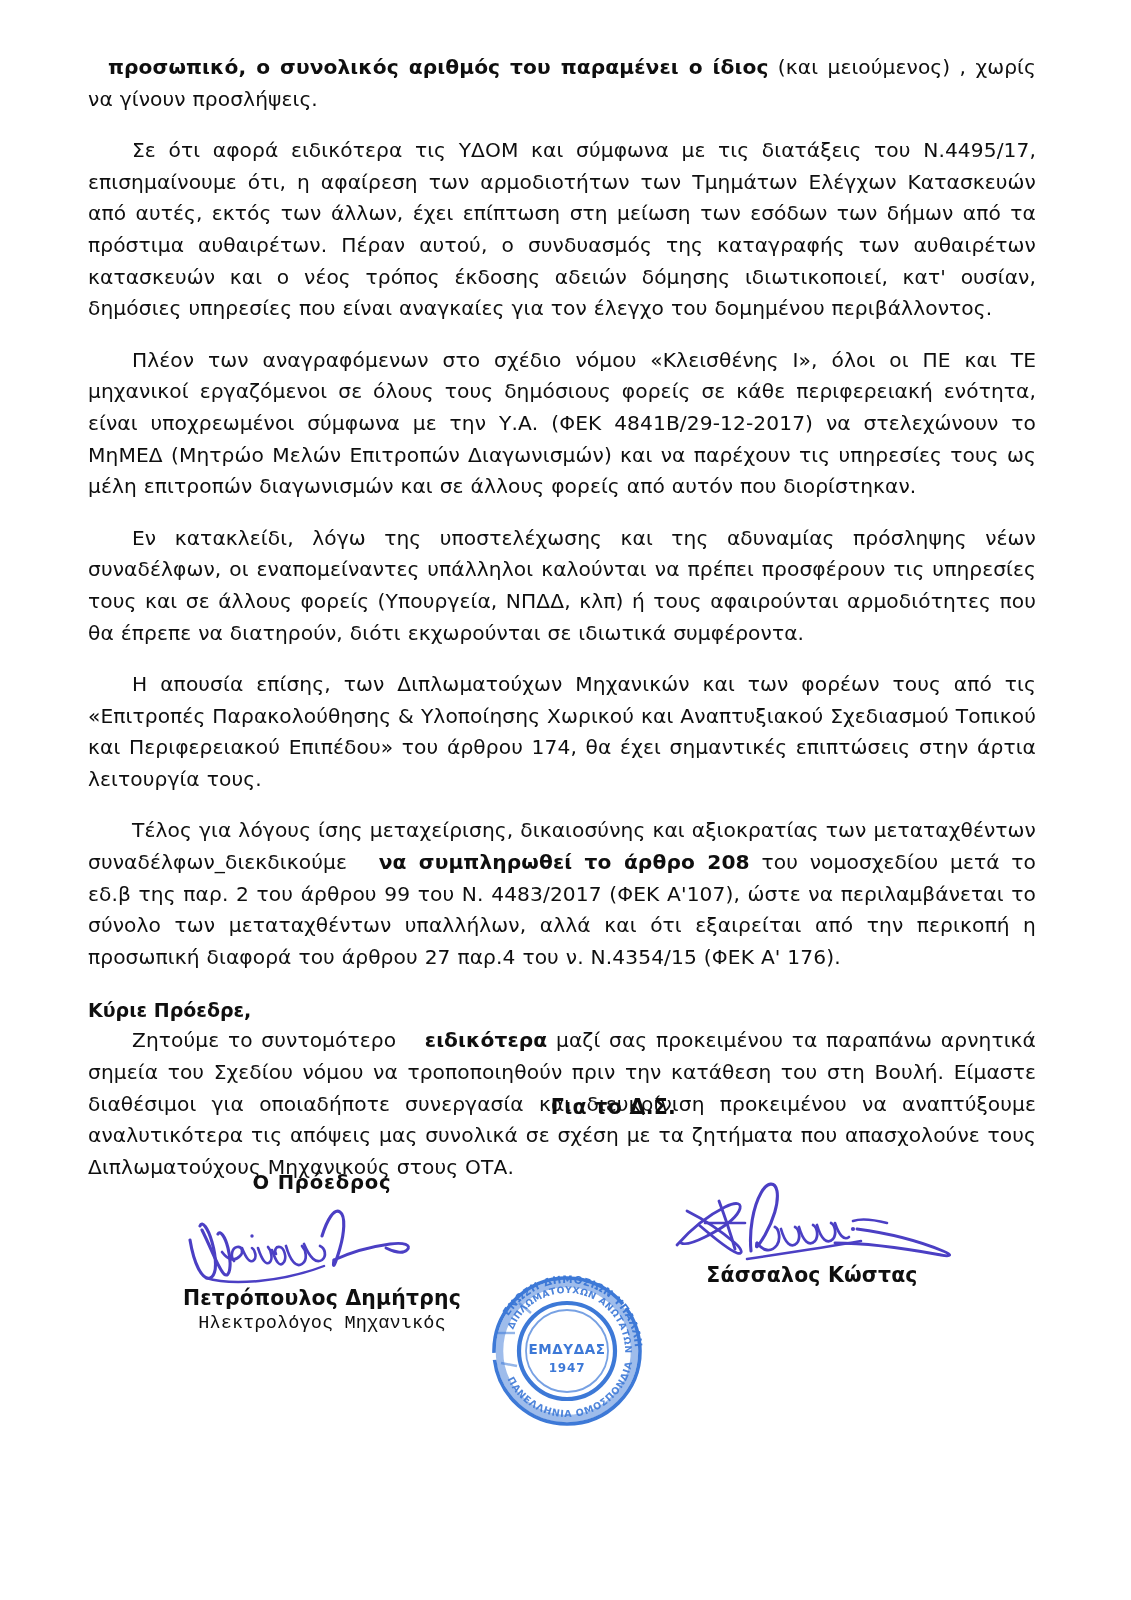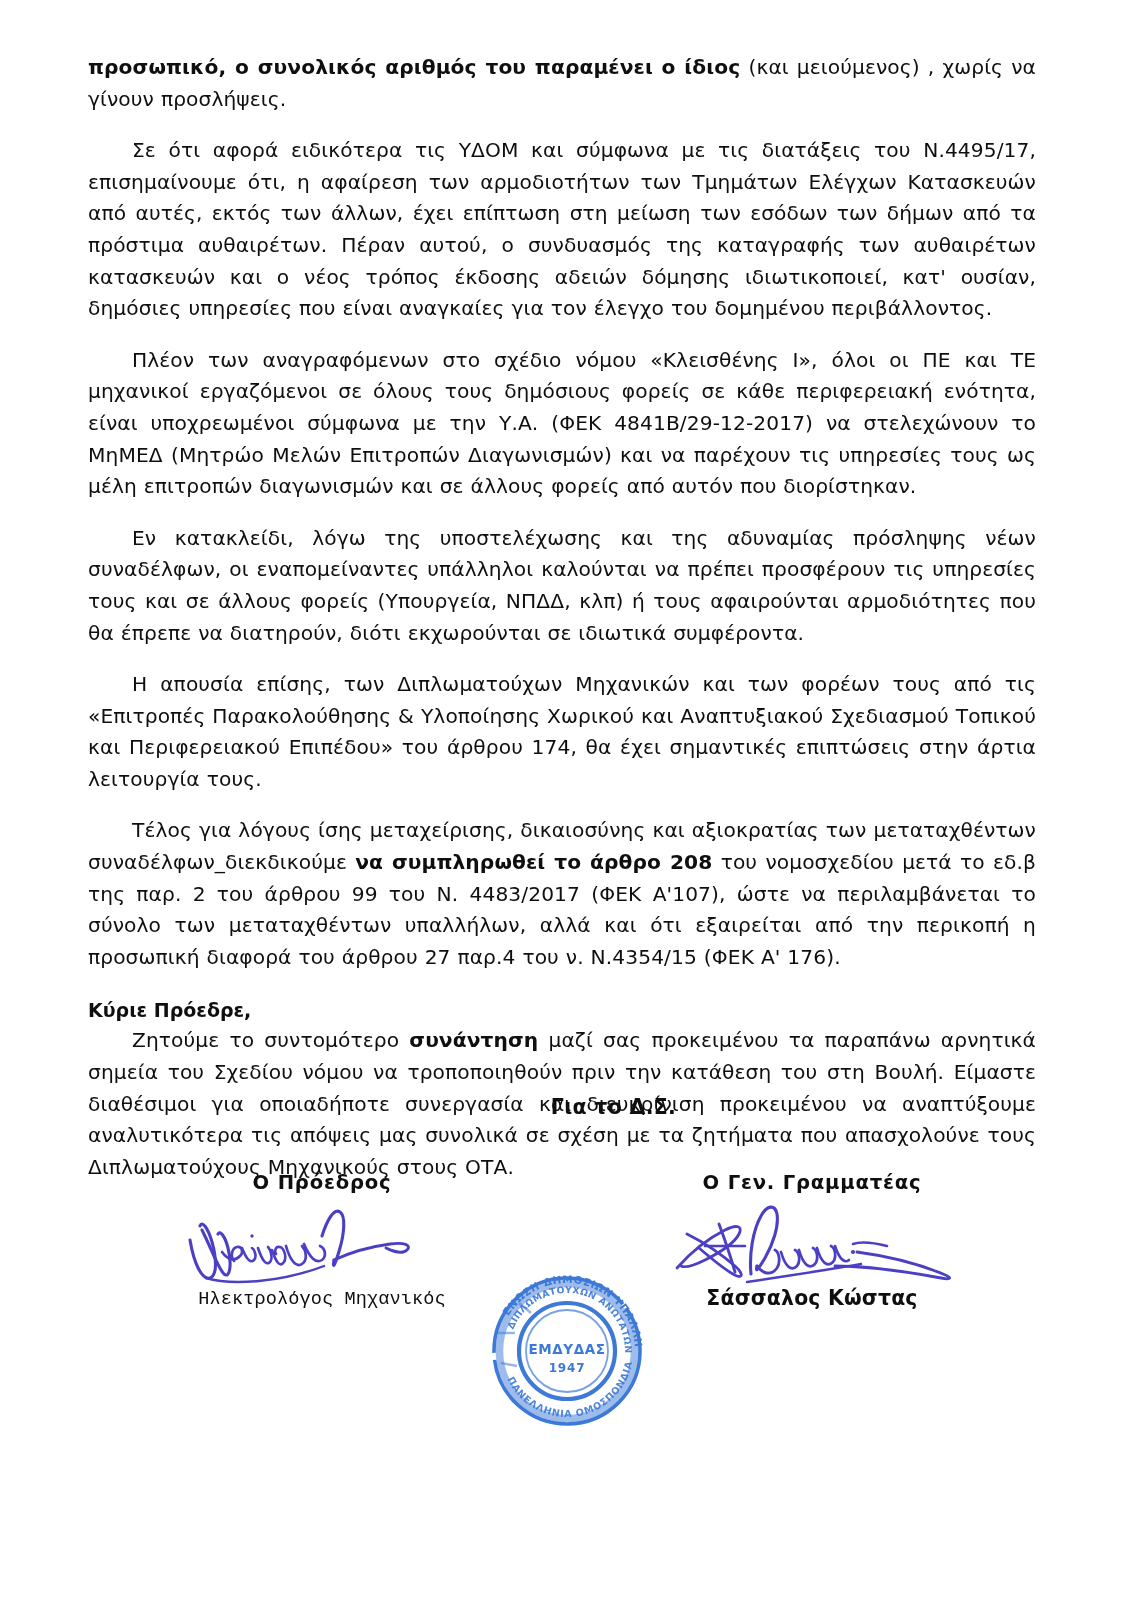--- a/index.html
+++ b/index.html
@@ -39,21 +39,21 @@
     text-align: justify;
     text-justify: inter-word;
     text-indent: 44px;
     letter-spacing: 0.1px;
     word-spacing: 0.4px;
     font-weight: 400;
   }
 
   p.para.noindent { text-indent: 0; }
 
-  p.para b, .bold { font-weight: 700; }
+  p.para b, .bold { font-weight: 700; margin-left: 20px; }
 
   .heading-bold {
     margin: 22px 0 0 0;
     font-size: 19px;
     line-height: 30px;
     font-weight: 700;
     text-align: left;
     text-indent: 0;
   }
 
@@ -166,21 +166,21 @@
 
     <p class="para">Η απουσία επίσης, των Διπλωματούχων Μηχανικών και των φορέων τους από τις «Επιτροπές Παρακολούθησης &amp; Υλοποίησης Χωρικού και Αναπτυξιακού Σχεδιασμού Τοπικού και Περιφερειακού Επιπέδου» του άρθρου 174, θα έχει σημαντικές επιπτώσεις στην άρτια λειτουργία τους.</p>
 
     <p class="para">
       <span>Τέλος για λόγους ίσης μεταχείρισης, δικαιοσύνης και αξιοκρατίας  των μεταταχθέντων συναδέλφων_διεκδικούμε </span><b>να συμπληρωθεί το άρθρο 208</b><span>  του νομοσχεδίου μετά το εδ.β της παρ. 2 του άρθρου 99 του Ν. 4483/2017 (ΦΕΚ Α'107), ώστε να περιλαμβάνεται το σύνολο των μεταταχθέντων υπαλλήλων, αλλά και ότι εξαιρείται από την περικοπή η προσωπική διαφορά του άρθρου 27 παρ.4 του ν. Ν.4354/15 (ΦΕΚ Α' 176).</span>
     </p>
 
     <p class="heading-bold">Κύριε Πρόεδρε,</p>
 
     <p class="para para-after-heading">
-      <span>Ζητούμε το συντομότερο </span><b>συνάντηση</b><span> μαζί σας προκειμένου τα παραπάνω αρνητικά σημεία του Σχεδίου νόμου να τροποποιηθούν πριν την κατάθεση του στη Βουλή. Είμαστε διαθέσιμοι για οποιαδήποτε συνεργασία και διευκρίνιση προκειμένου να αναπτύξουμε αναλυτικότερα τις απόψεις μας συνολικά σε σχέση με τα ζητήματα που απασχολούνε τους Διπλωματούχους Μηχανικούς στους ΟΤΑ.</span>
+      <span>Ζητούμε το συντομότερο </span><b>ειδικότερα</b><span> μαζί σας προκειμένου τα παραπάνω αρνητικά σημεία του Σχεδίου νόμου να τροποποιηθούν πριν την κατάθεση του στη Βουλή. Είμαστε διαθέσιμοι για οποιαδήποτε συνεργασία και διευκρίνιση προκειμένου να αναπτύξουμε αναλυτικότερα τις απόψεις μας συνολικά σε σχέση με τα ζητήματα που απασχολούνε τους Διπλωματούχους Μηχανικούς στους ΟΤΑ.</span>
     </p>
 
   </div>
 
   <div class="sig-area">
 
     <p class="for-board">Για το Δ.Σ.</p>
 
     <div class="sig-columns">
 
@@ -197,20 +197,21 @@
               <path d="M86 58 C90 70, 94 76, 98 72 C101 69, 99 60, 96 57" stroke-width="2.6"></path>
               <path d="M100 60 C104 72, 108 78, 112 72 C115 67, 112 58, 108 57 C104 56, 102 60, 104 64" stroke-width="2.6"></path>
               <path d="M114 56 C118 70, 124 78, 130 74 C136 70, 134 60, 130 56" stroke-width="2.7"></path>
               <path d="M132 54 C138 68, 144 74, 150 70 C155 66, 153 58, 148 56" stroke-width="2.7"></path>
               <path d="M150 46 C155 30, 162 18, 168 22 C174 26, 172 44, 168 58 C164 72, 160 82, 162 70" stroke-width="3.1"></path>
               <path d="M162 70 C175 64, 196 57, 218 54 C232 52, 240 55, 235 60 C231 64, 222 62, 214 58" stroke-width="2.9"></path>
               <path d="M34 88 C60 96, 110 92, 152 76" stroke-width="2.4"></path>
             </g>
           </svg>
         </div>
+        <p class="sig-name">Πετρόπουλος Δημήτρης</p>
         <p class="sig-title">Ηλεκτρολόγος Μηχανικός</p>
       </div>
 
       <div class="stamp">
         <svg width="176" height="176" viewBox="0 0 176 176" xmlns="http://www.w3.org/2000/svg" aria-hidden="true">
           <defs>
             <path id="ringTop" d="M 88,88 m -68,0 a 68,68 0 1,1 136,0" fill="none"></path>
             <path id="ringTop2" d="M 88,88 m -58,0 a 58,58 0 1,1 116,0" fill="none"></path>
             <path id="ringBottom" d="M 88,88 m -66,0 a 66,66 0 1,0 132,0" fill="none"></path>
           </defs>
@@ -234,21 +235,20 @@
             <g stroke="#2f6fd4" stroke-width="2.4" opacity="0.55" fill="none">
               <path d="M18 70 L36 70"></path>
               <path d="M22 100 L38 103"></path>
               <path d="M40 40 L52 50"></path>
             </g>
           </g>
         </svg>
       </div>
 
       <div class="sig-col right">
-        <p class="sig-role">Ο Γεν. Γραμματέας</p>
         <div class="sig-ink-wrap">
           <svg width="330" height="96" viewBox="0 0 330 96" fill="none" xmlns="http://www.w3.org/2000/svg" aria-hidden="true">
             <g stroke="#4b3fc4" fill="none" stroke-linecap="round" stroke-linejoin="round">
               <path d="M30 78 C44 62, 62 48, 78 40 C90 34, 96 36, 92 44 C88 52, 74 62, 58 70 C46 76, 38 78, 34 76" stroke-width="2.8"></path>
               <path d="M40 44 C56 52, 74 64, 88 76 C96 83, 96 88, 90 86 C82 83, 66 70, 52 58" stroke-width="2.8"></path>
               <path d="M72 34 C78 50, 84 68, 88 82" stroke-width="2.9"></path>
               <path d="M58 56 L98 56" stroke-width="2.6"></path>
               <path d="M104 84 C102 64, 106 40, 114 26 C120 15, 128 14, 130 24 C132 36, 126 54, 118 68 C112 78, 108 84, 110 76" stroke-width="3.1"></path>
               <path d="M110 76 C116 84, 124 86, 130 78 C134 72, 132 62, 128 60" stroke-width="2.8"></path>
               <path d="M134 62 C138 76, 144 82, 150 76 C154 71, 152 62, 148 60" stroke-width="2.7"></path>

